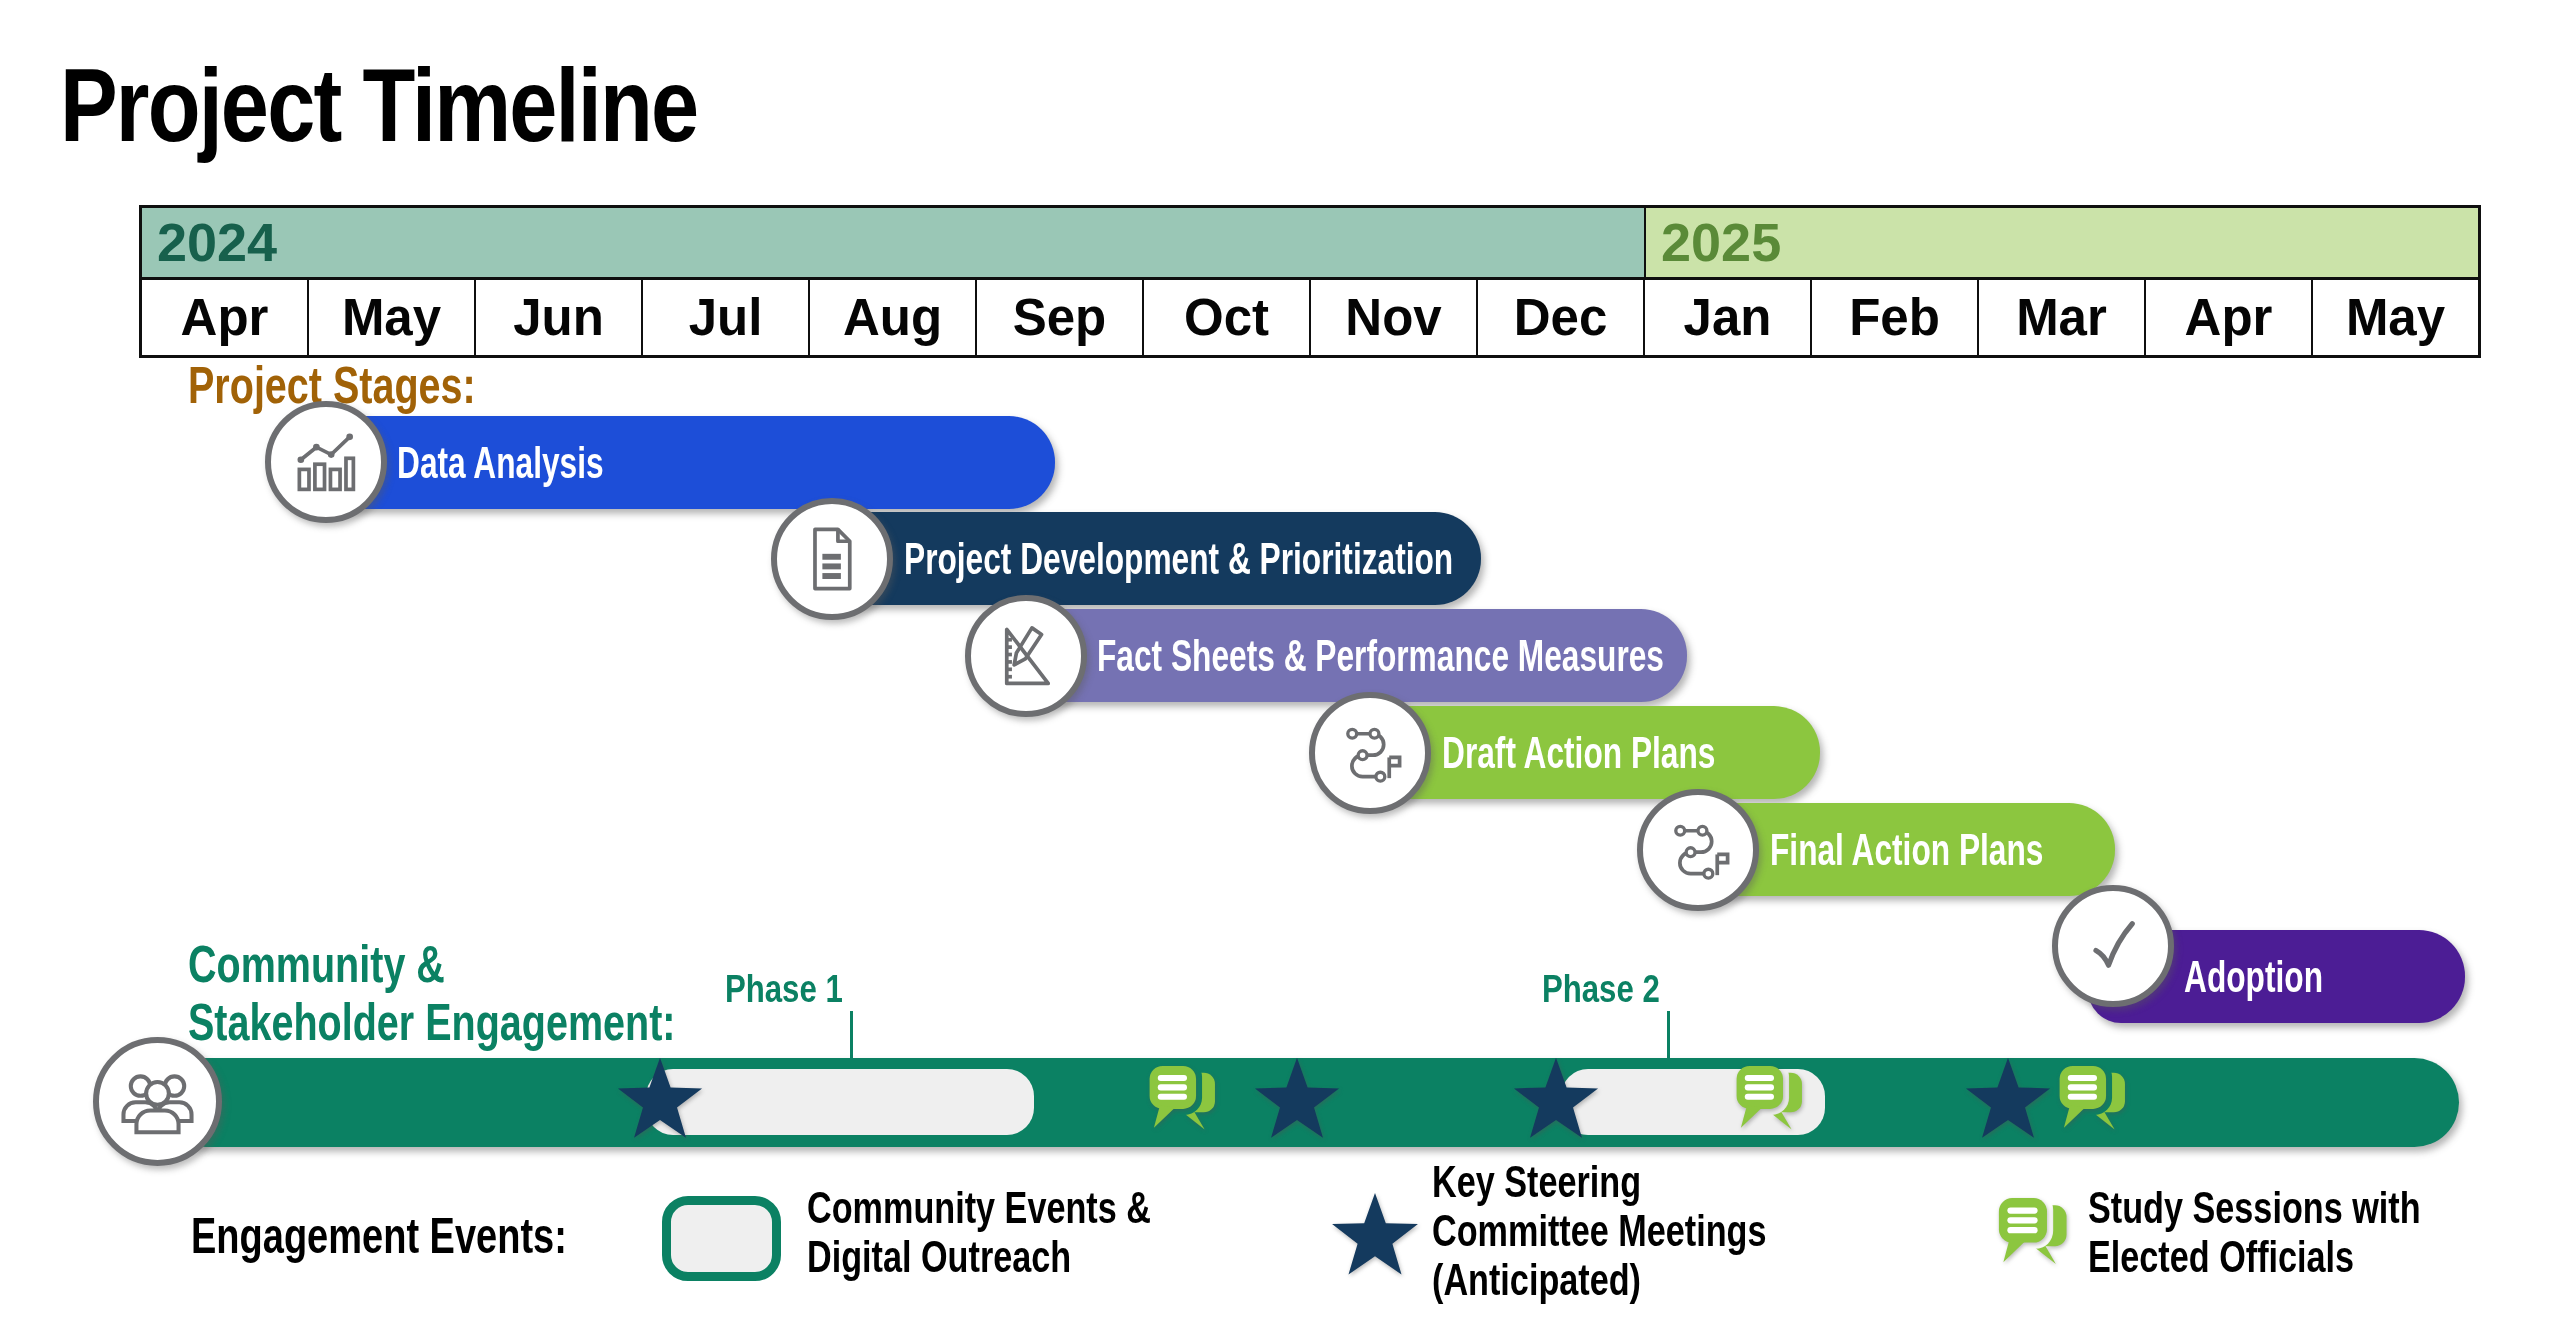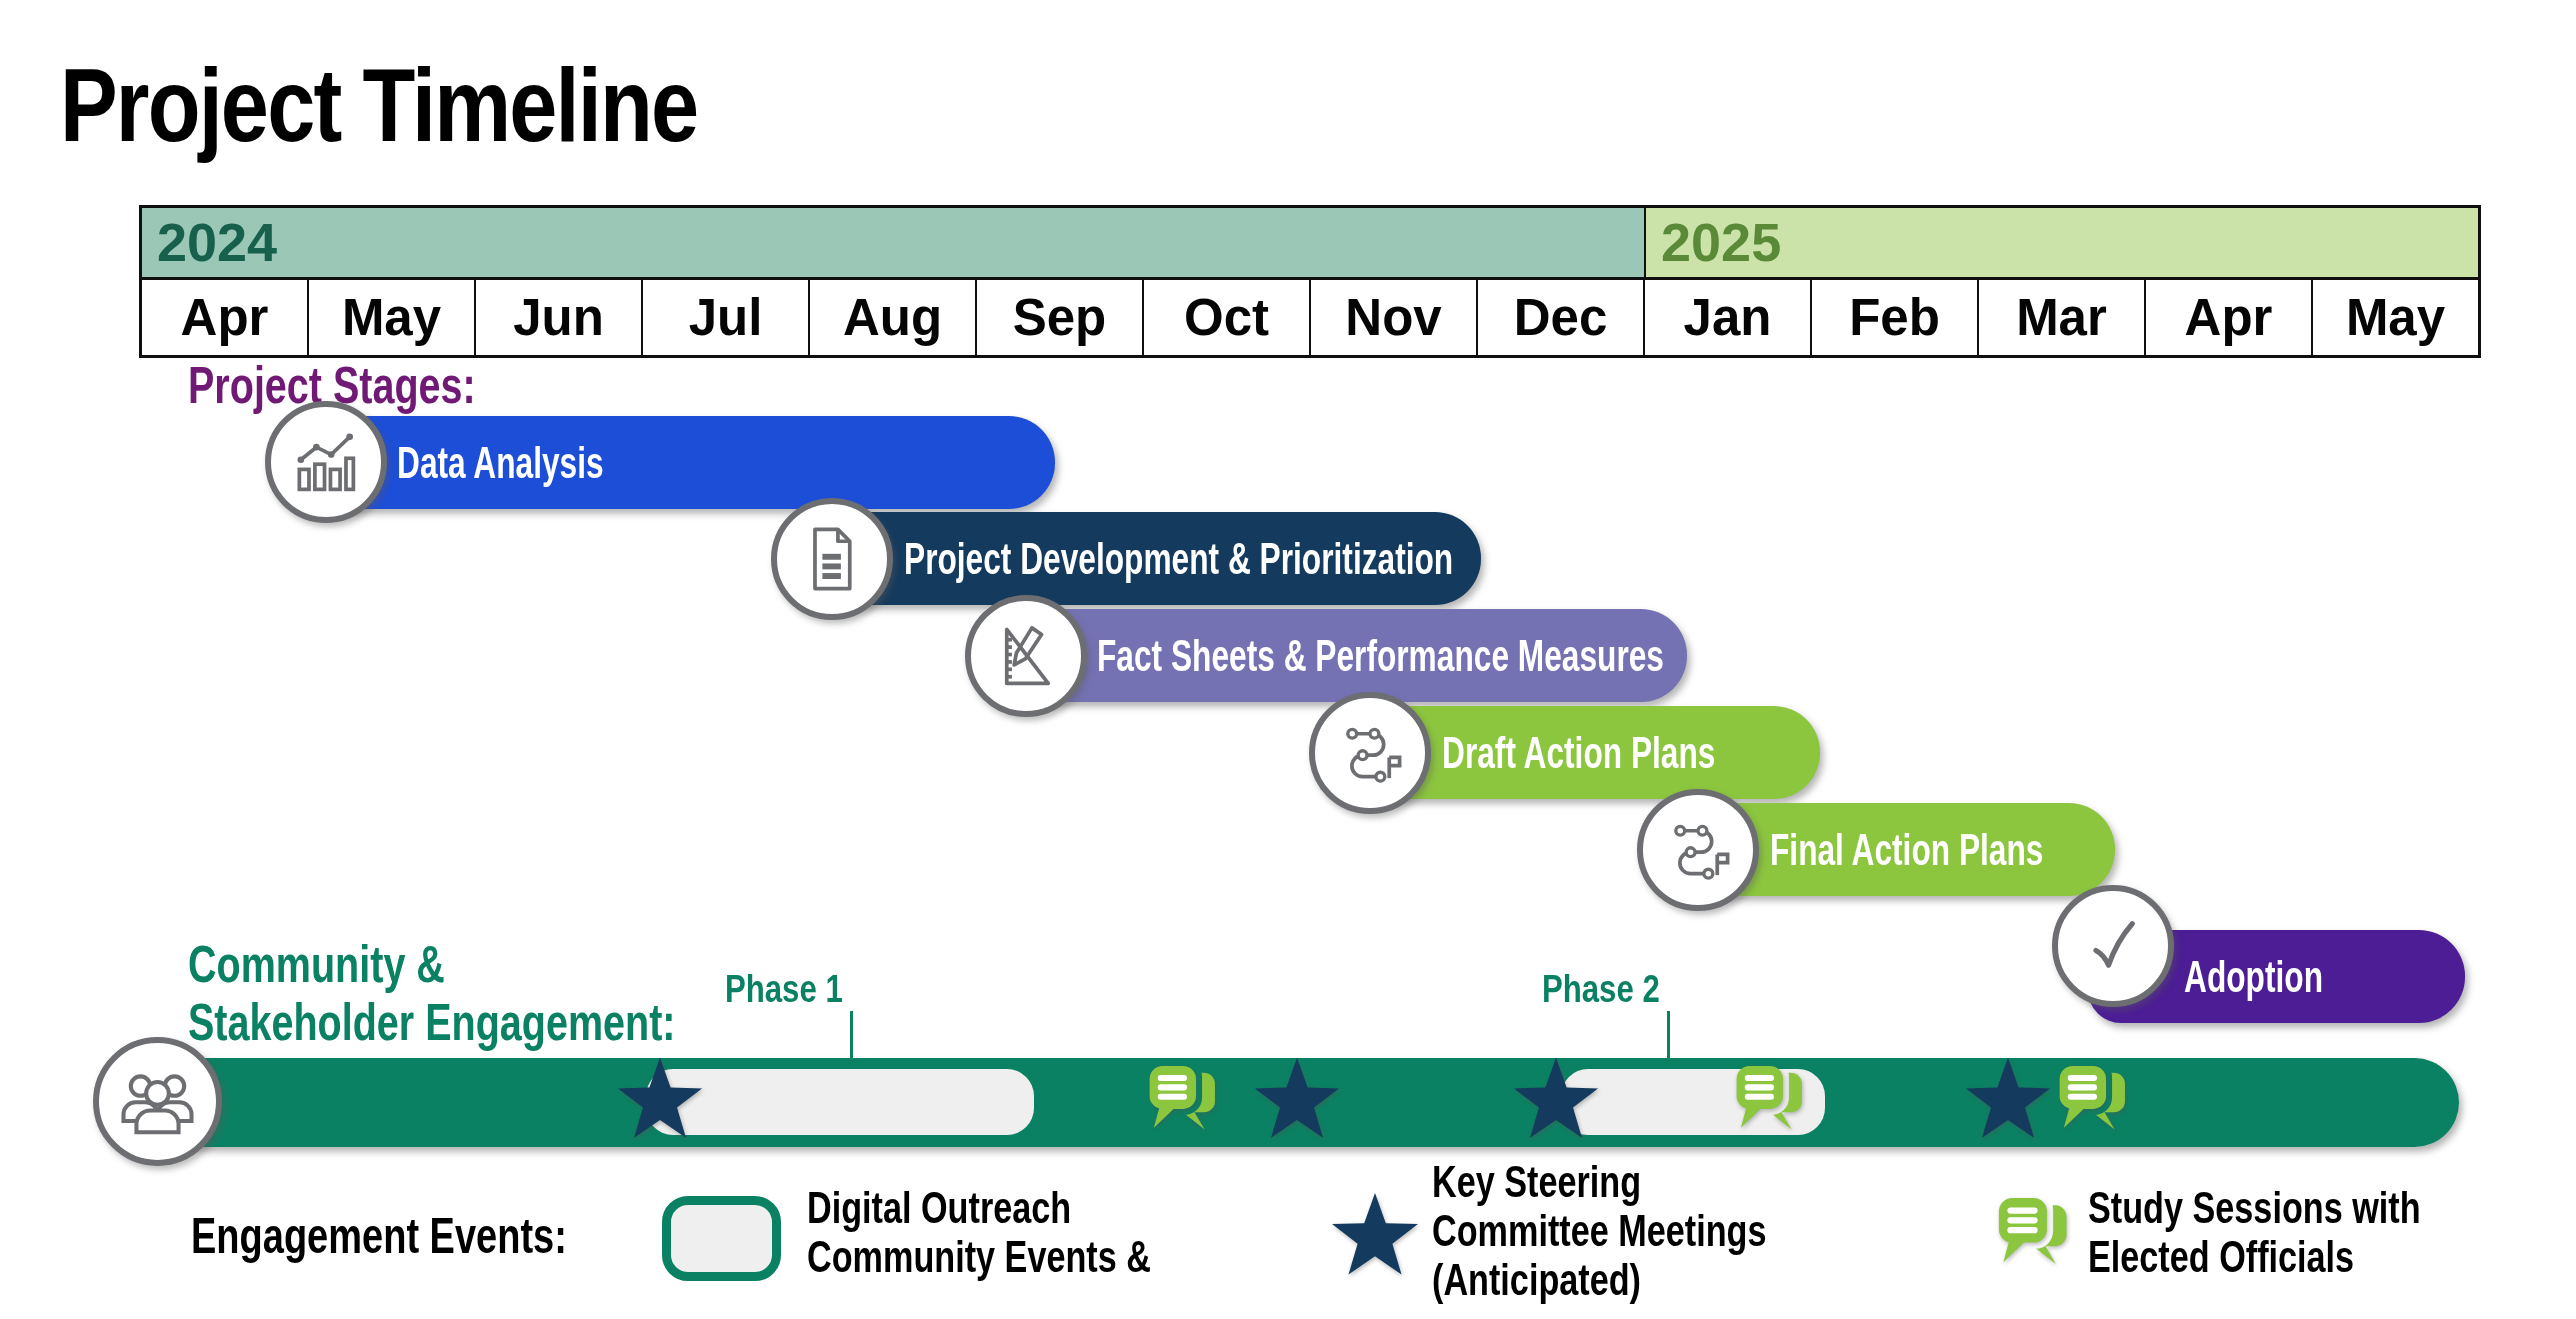--- a/index.html
+++ b/index.html
@@ -175,21 +175,21 @@
       <div class="mcell">Nov</div>
       <div class="mcell">Dec</div>
       <div class="mcell">Jan</div>
       <div class="mcell">Feb</div>
       <div class="mcell">Mar</div>
       <div class="mcell">Apr</div>
       <div class="mcell">May</div>
     </div>
   </div>
 
-  <div class="sec-heading" style="left: 188px; top: 356px; color: #701a75;">
+  <div class="sec-heading" style="left: 188px; top: 356px; color: #a16207;">
     <span class="cond">Project Stages:</span>
   </div>
 
   <div class="bar" style="left: 301px; top: 416px; width: 754px; background: #1d4ed8;">
     <div class="bar-label">
         <span class="cond" style="transform:scaleX(0.72)">Data Analysis</span>
       </div>
   </div>
   <div class="badge" style="left:265px;top:401px">
     <svg viewBox="0 0 100 100">
@@ -294,22 +294,22 @@
   <svg class="marker" style="left:2051px;top:1059px" width="86" height="86" viewBox="0 0 100 100">
       <use href="#sym-bubbles"></use>
     </svg>
 
   <div class="legend-heading">
     <span class="cond">Engagement Events:</span>
   </div>
 
   <div class="swatch" style="background: rgb(239, 239, 239); border-color: rgb(11, 129, 99);"></div>
   <div class="legend-text" style="left:807px;top:1183px">
+    <div><span class="cond">Community Events &amp;</span></div>
     <div><span class="cond">Digital Outreach</span></div>
-    <div><span class="cond">Community Events &amp;</span></div>
   </div>
 
   <svg class="marker" style="left: 1328px; top: 1191px; fill: rgb(20, 58, 94);" width="94" height="94" viewBox="0 0 100 100">
       <use href="#sym-star"></use>
     </svg>
   <div class="legend-text" style="left:1432px;top:1157px">
     <div><span class="cond">Key Steering</span></div>
     <div><span class="cond">Committee Meetings</span></div>
     <div><span class="cond">(Anticipated)</span></div>
   </div>

